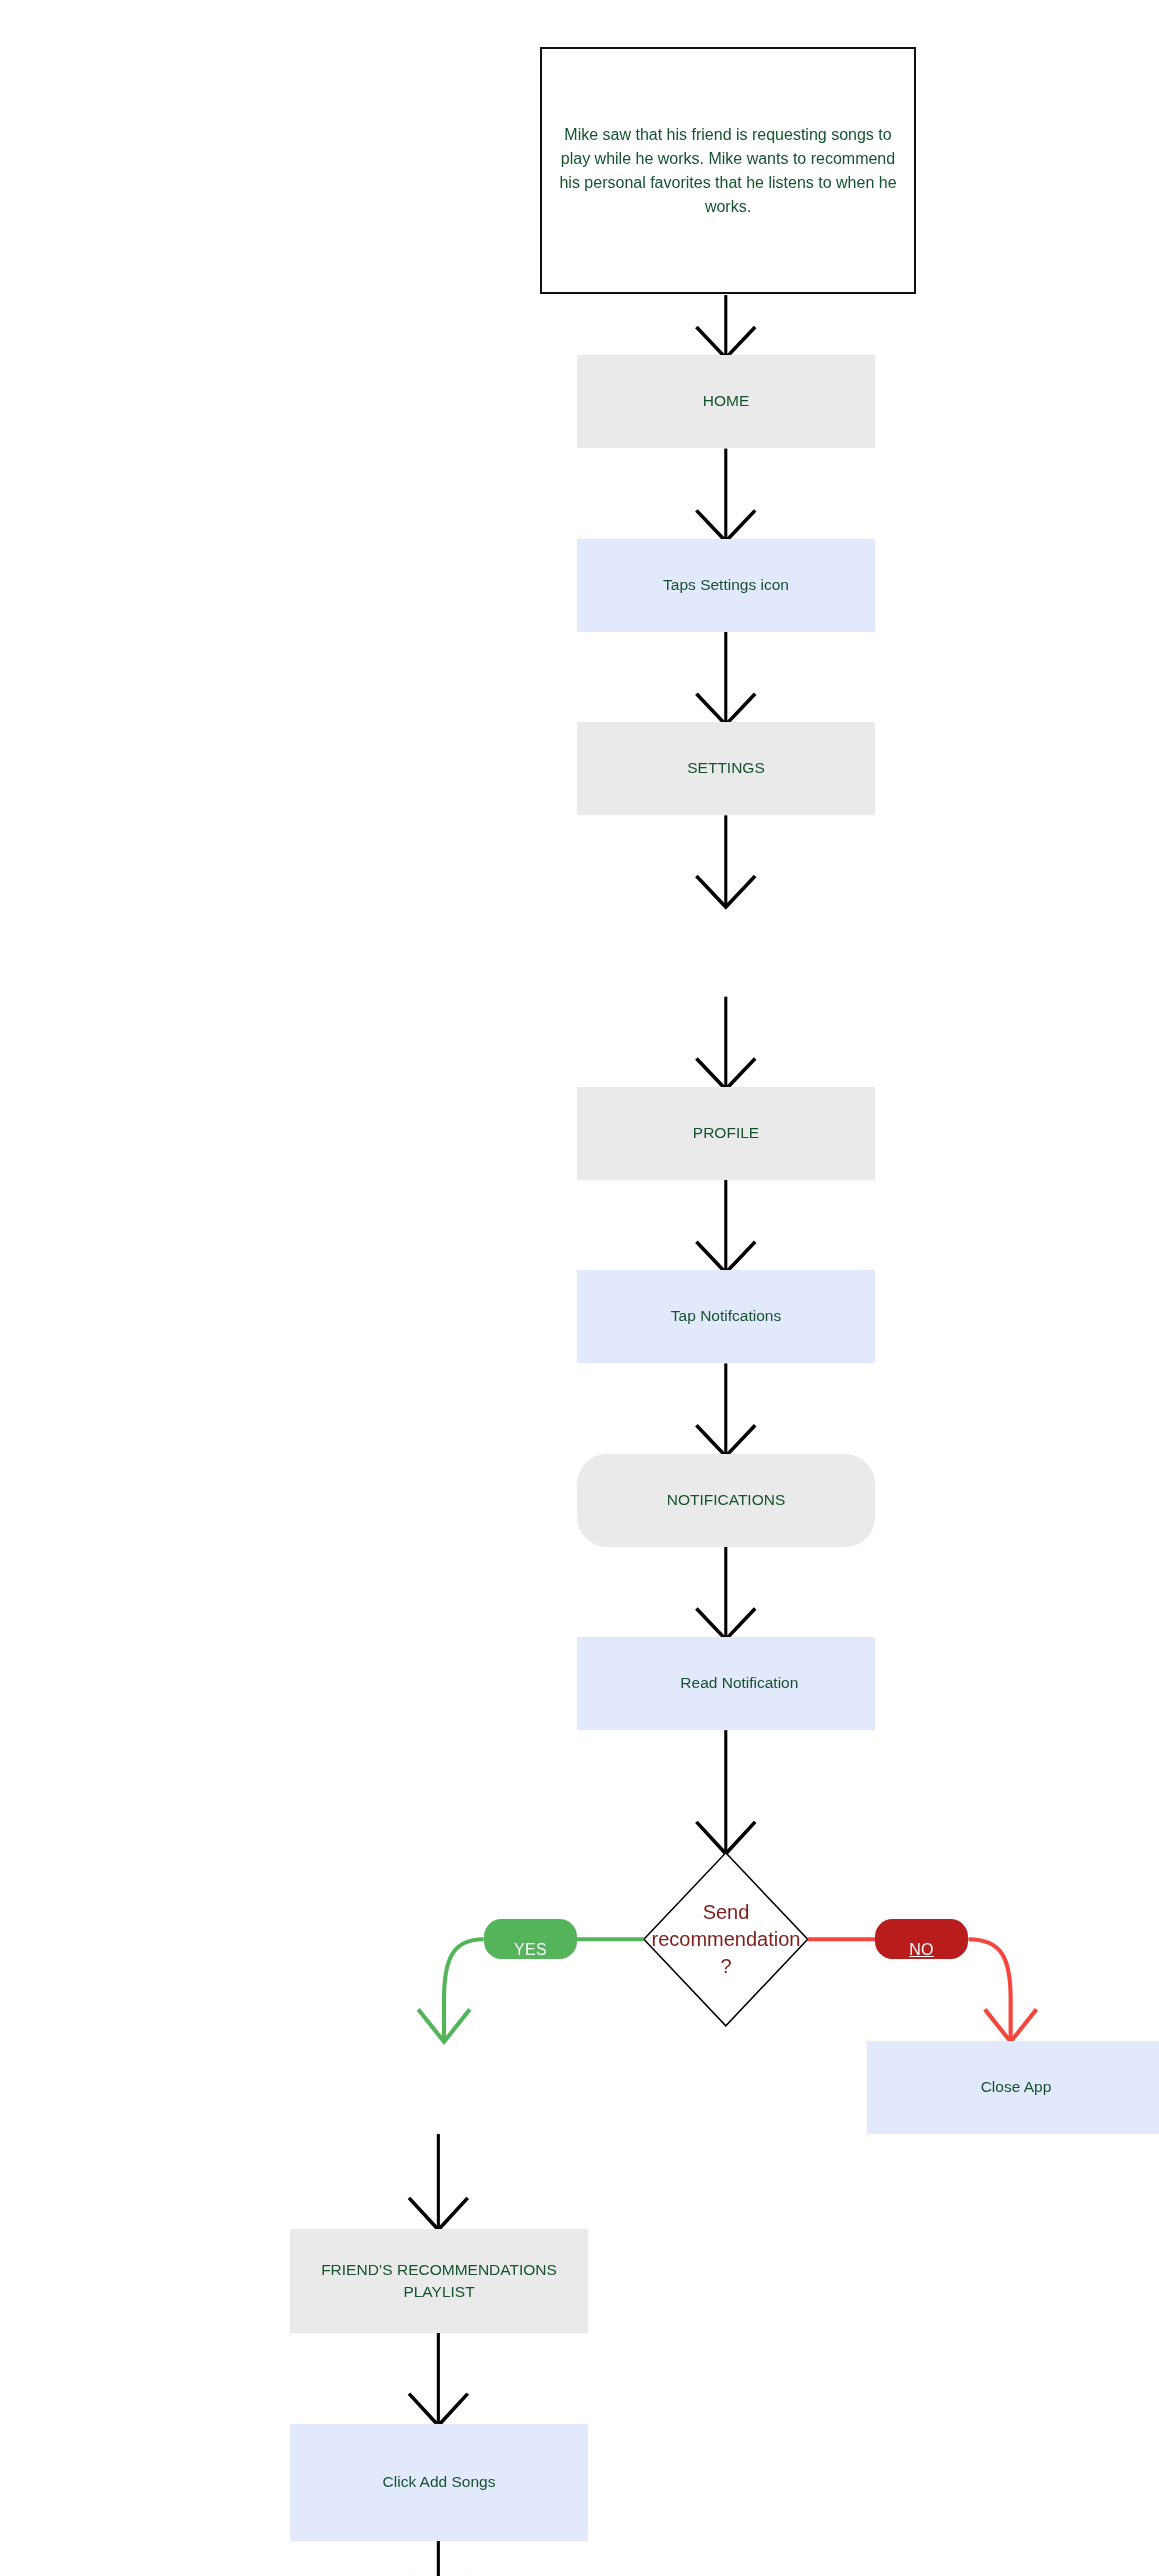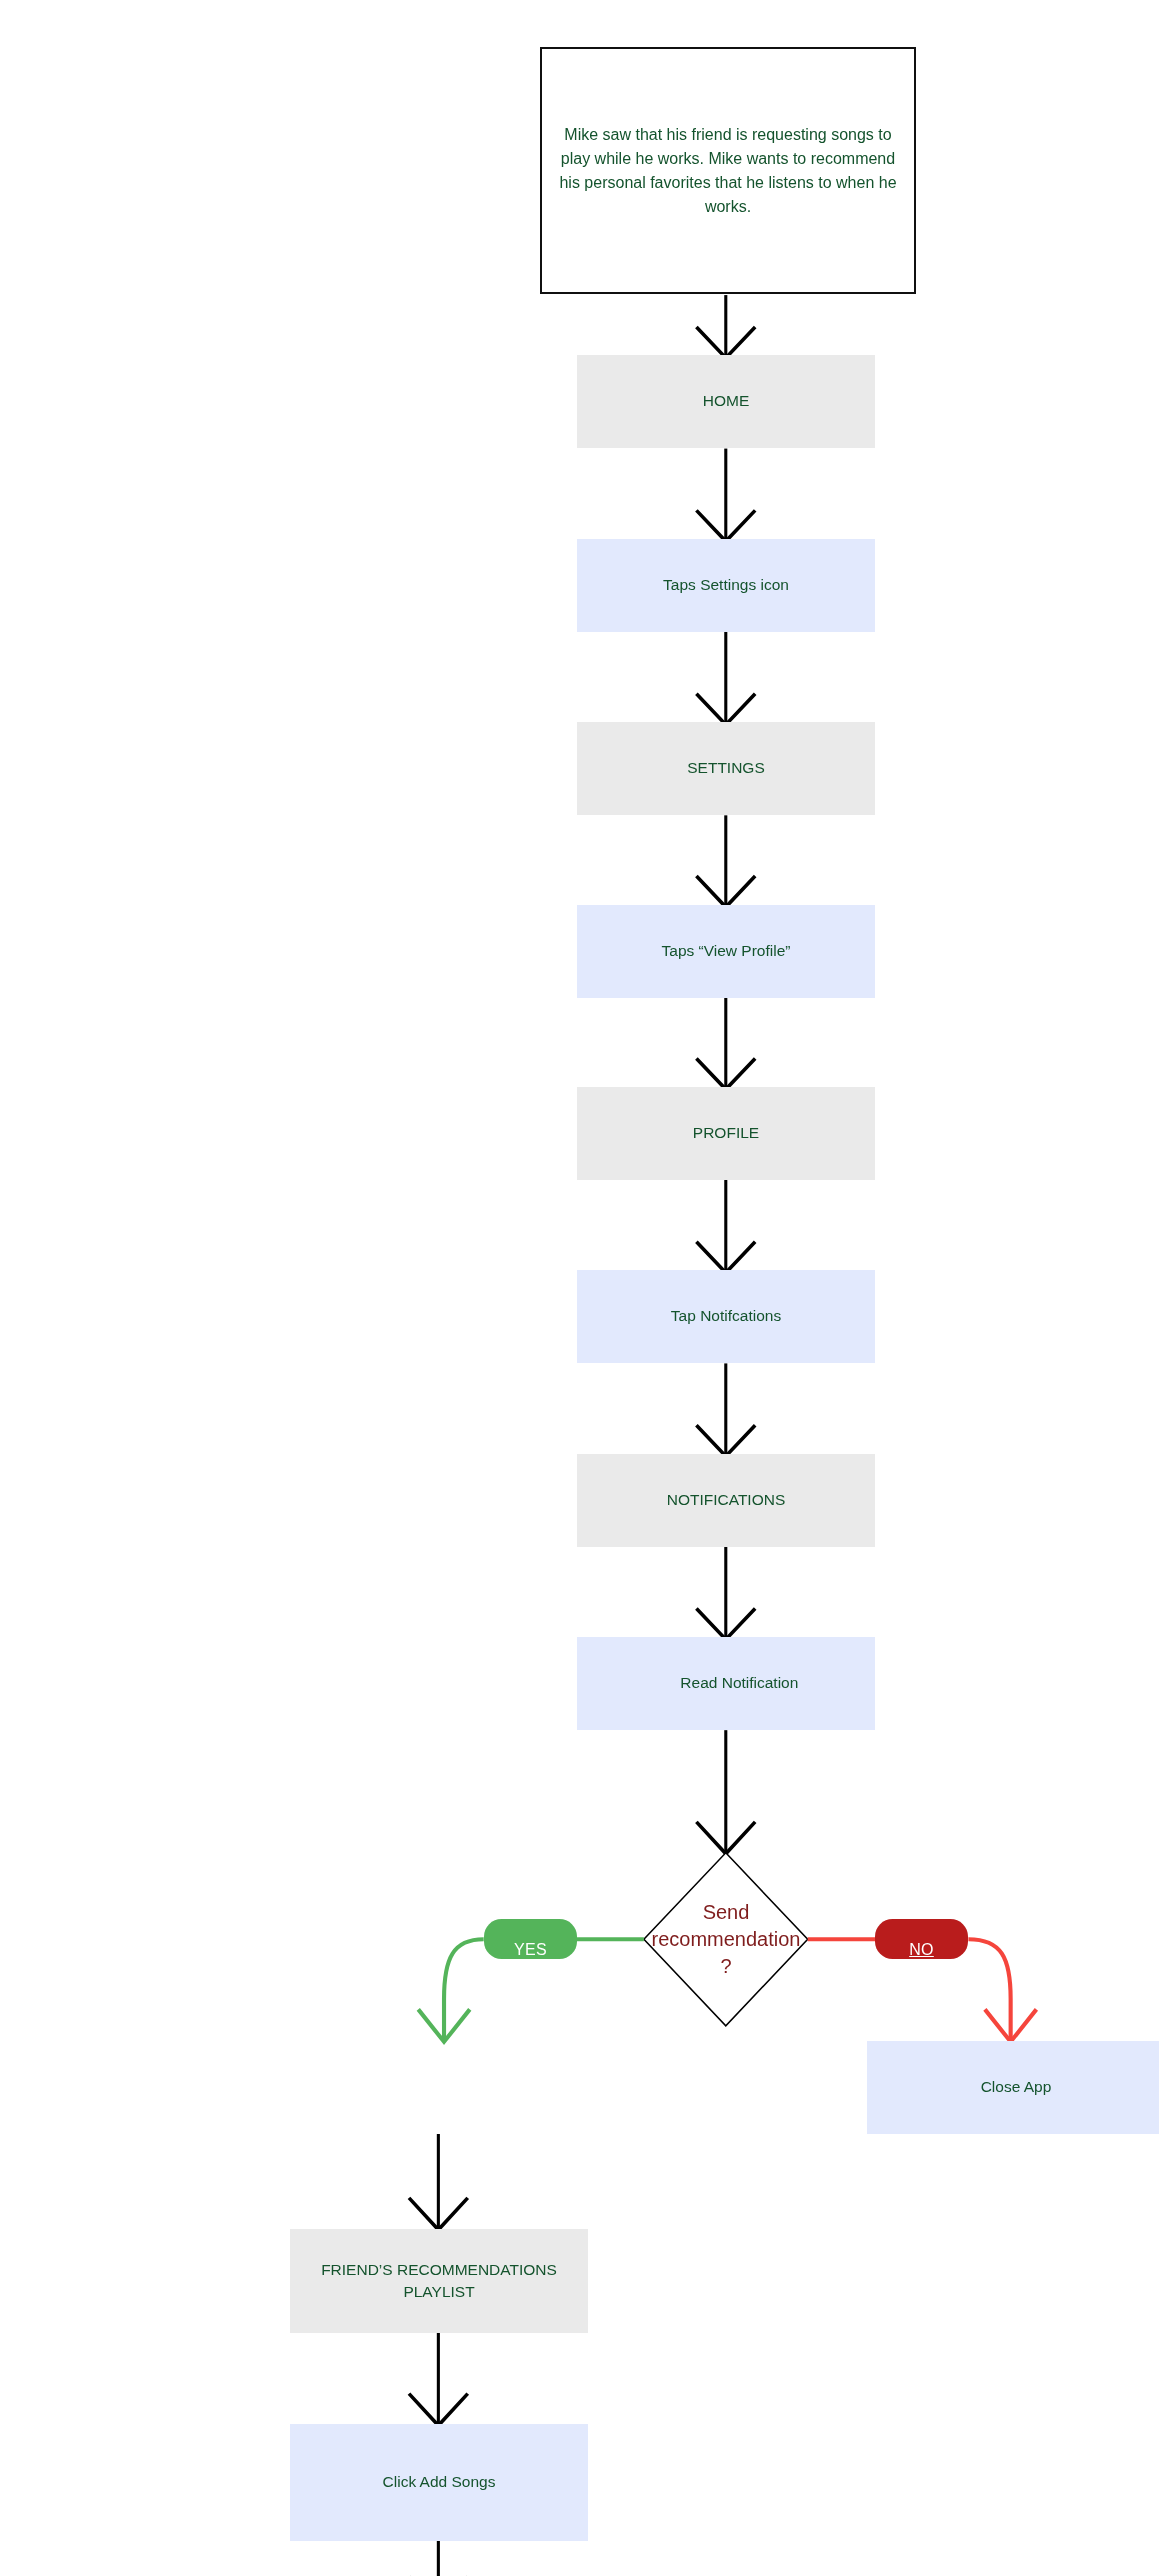--- a/index.html
+++ b/index.html
@@ -148,33 +148,30 @@
   </div>
 
   <div class="node action" style="left:577px; top:539px; width:298px; height:93px;">
     <span>Taps Settings icon</span>
   </div>
 
   <div class="node screen" style="left:577px; top:722px; width:298px; height:93px;">
     <span>SETTINGS</span>
   </div>
 
-  <div class="node action" style="left:577px; top:905px; width:298px; height:93px;">
-    <span>Taps “View Profile”</span>
-  </div>
 
   <div class="node screen" style="left:577px; top:1087px; width:298px; height:93px;">
     <span>PROFILE</span>
   </div>
 
   <div class="node action" style="left:577px; top:1270px; width:298px; height:93px;">
     <span>Tap Notifcations</span>
   </div>
 
-  <div class="node screen" style="left:577px; top:1454px; width:298px; height:93px;">
+  <div class="node screen" style="left:577px; top:1454px; width:298px; height:93px;border-radius:30px;">
     <span>NOTIFICATIONS</span>
   </div>
 
   <div class="node action" style="left:577px; top:1637px; width:298px; height:93px;padding-left:36px;">
     <span>Read Notification</span>
   </div>
 
   <div class="diamond" style="left:644px; top:1853px; width:164px; height:173px;">
     <div class="dlabel">Send recommendation ?</div>
   </div>

